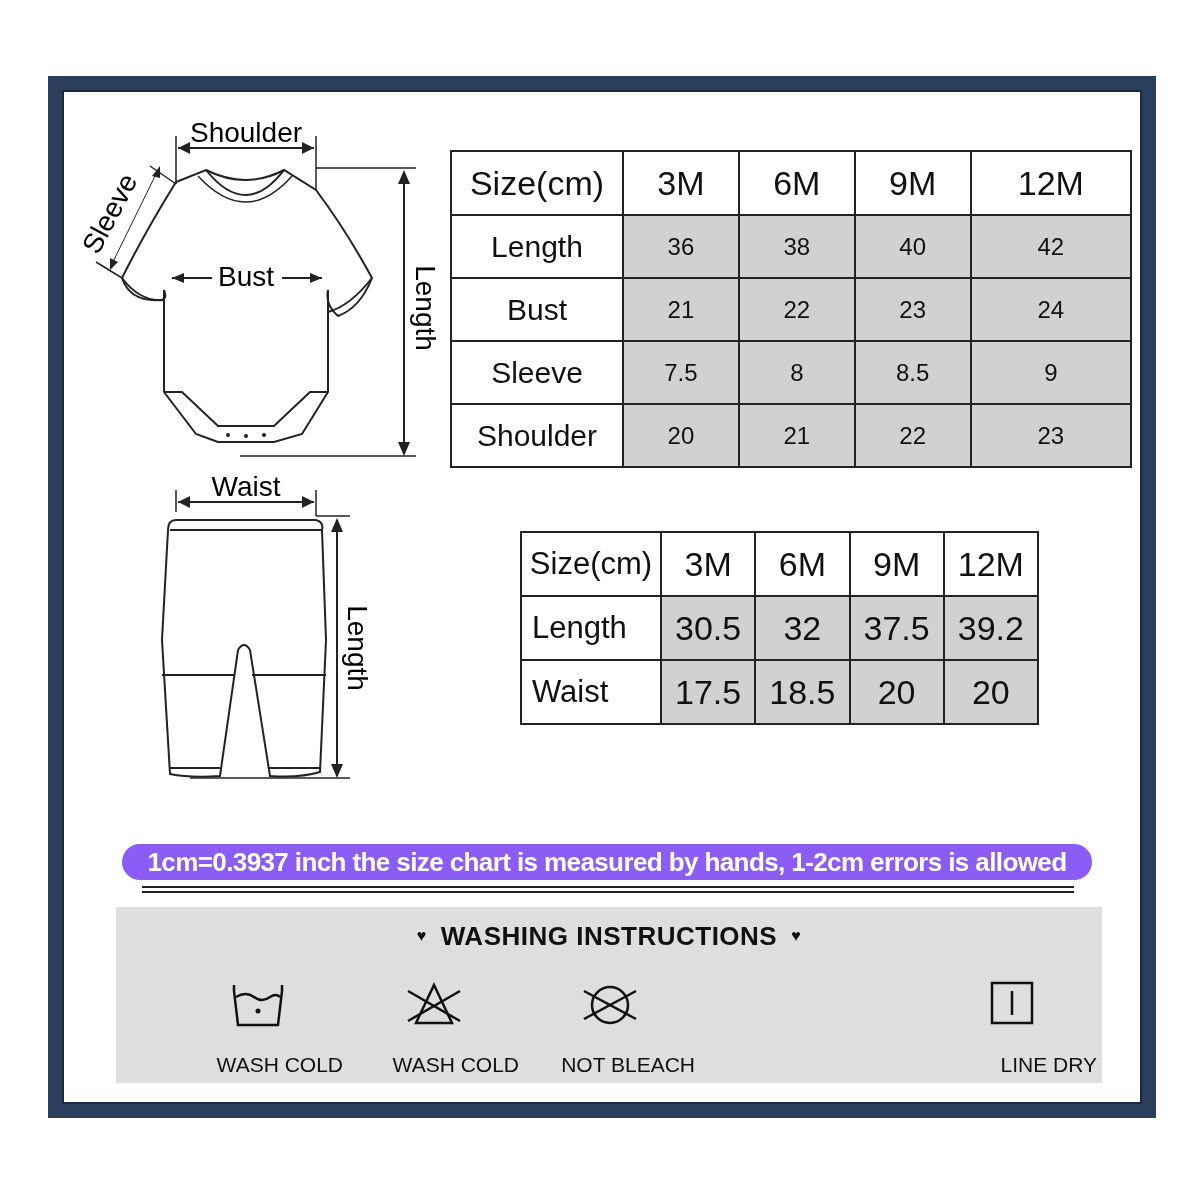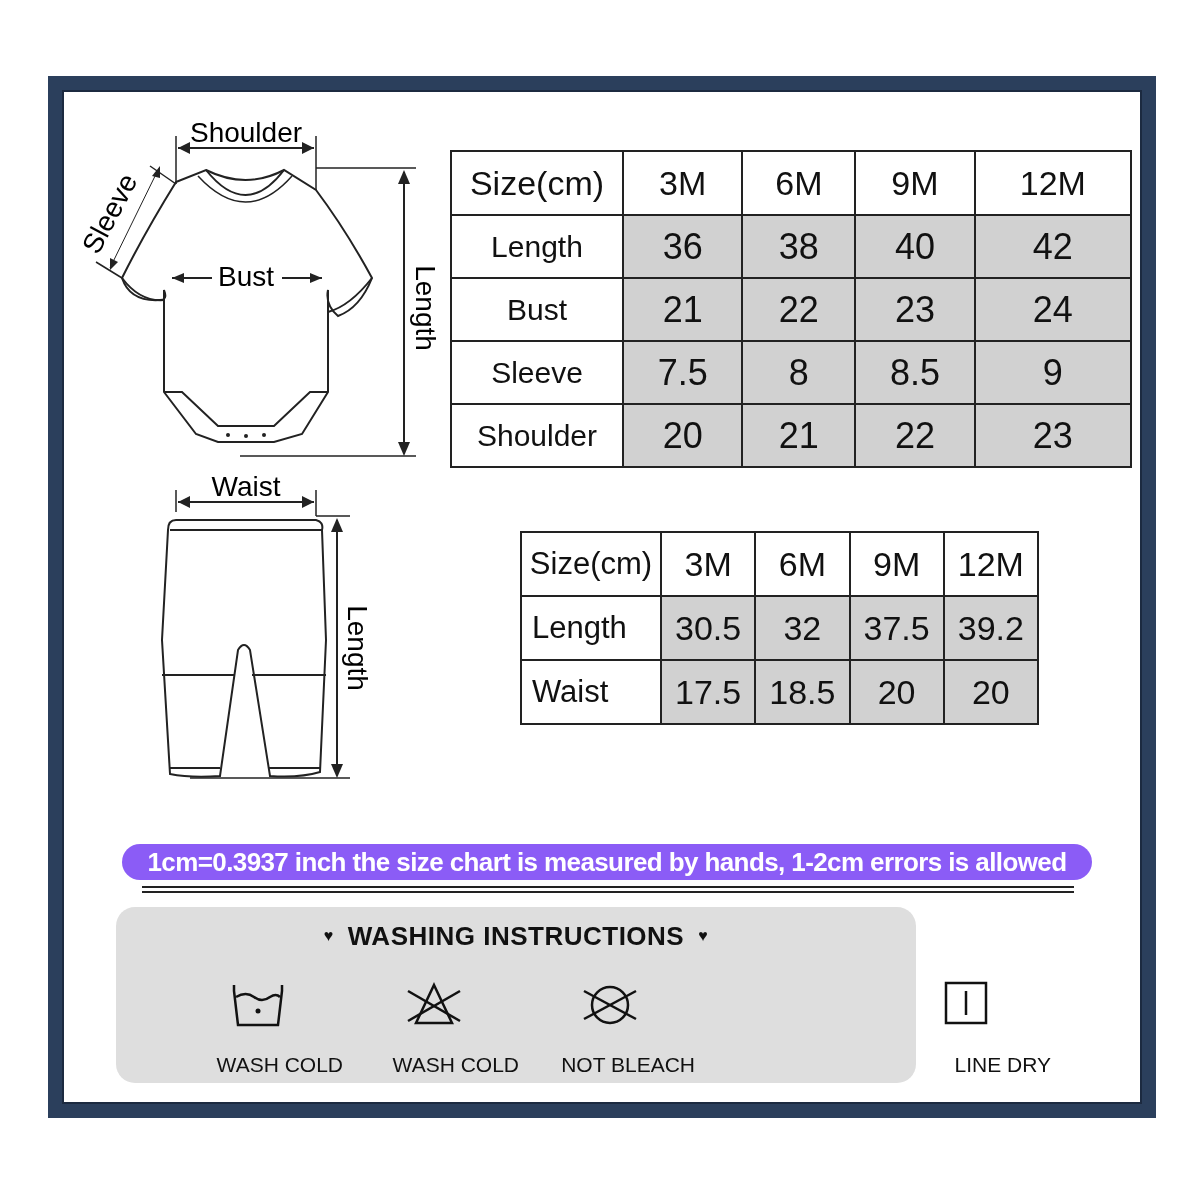--- a/index.html
+++ b/index.html
@@ -5,29 +5,29 @@
   html,body{margin:0;padding:0;background:#fff;}
   body{width:1200px;height:1200px;position:relative;overflow:hidden;font-family:"Liberation Sans",sans-serif;color:#111;}
   .frame{position:absolute;left:48px;top:76px;width:1108px;height:1042px;box-sizing:border-box;border:14px solid #2b3f5c;background:#fff;}
   .frame-inner{position:absolute;inset:0;border:2px solid #1c2a40;}
   svg text{font-family:"Liberation Sans",sans-serif;}
   .tbl{position:absolute;border-collapse:collapse;padding-left:8px;}
   .tbl td{border:2px solid #222;text-align:center;color:#111;padding:0;}
   .tbl td.val{background:#d1d1d1;}
   .tbl td.hdr{background:#fff;}
   #t1{left:450px;top:150px;width:682px;}
-  #t1 td{height:61px;font-size:36px;}
+  #t1 td{height:61px;font-size:24px;}
   #t1 tr:first-child td{height:62px;font-size:34px;}
   #t1 td.label{font-size:30px;width:170px;}
   #t2{left:520px;top:531px;width:519px;}
   #t2 td{height:62px;font-size:34px;}
   #t2 td.label{font-size:31px;width:128px;text-align:left;padding-left:10px;}
   .banner{position:absolute;left:122px;top:844px;width:970px;height:36px;background:#8b5cf6;border-radius:18px;color:#fff;font-size:26px;font-weight:bold;line-height:36px;text-align:center;white-space:nowrap;letter-spacing:-0.6px;}
   .dbl{position:absolute;left:142px;width:932px;height:2px;background:#222;}
-  .wash{position:absolute;left:116px;top:907px;width:800px;height:176px;background:#dedede;border-radius:19px;}
+  .wash{position:absolute;left:116px;top:907px;width:986px;height:176px;background:#dedede;}
   .wash-title{position:absolute;left:0;right:0;top:14px;text-align:center;font-size:26px;font-weight:bold;letter-spacing:0.5px;}
   .wash-title .heart{font-size:16px;vertical-align:4px;margin:0 14px;}
   .care{position:absolute;top:70px;width:170px;text-align:right;}
   .care svg{display:block;margin:0 auto;}
   .care .lbl{margin-top:20px;font-size:21px;}
 </style>
 </head>
 <body>
 
 <div class="frame">
@@ -208,21 +208,21 @@
       <g fill="none" stroke="#111" stroke-width="2.5">
         <circle cx="30" cy="28" r="18"></circle>
         <line x1="4" y1="14" x2="56" y2="42"></line>
         <line x1="56" y1="14" x2="4" y2="42"></line>
       </g>
     </svg>
     <div class="lbl">NOT BLEACH</div>
   </div>
 
 
-  <div class="care" style="left:765px">
+  <div class="care" style="left:811px">
     <svg width="60" height="56" viewBox="0 0 60 56">
       <g fill="none" stroke="#111" stroke-width="2.5">
         <rect x="10" y="6" width="40" height="40"></rect>
         <line x1="30" y1="14" x2="30" y2="38"></line>
       </g>
     </svg>
     <div class="lbl">LINE DRY</div>
   </div>
 </div>
 

